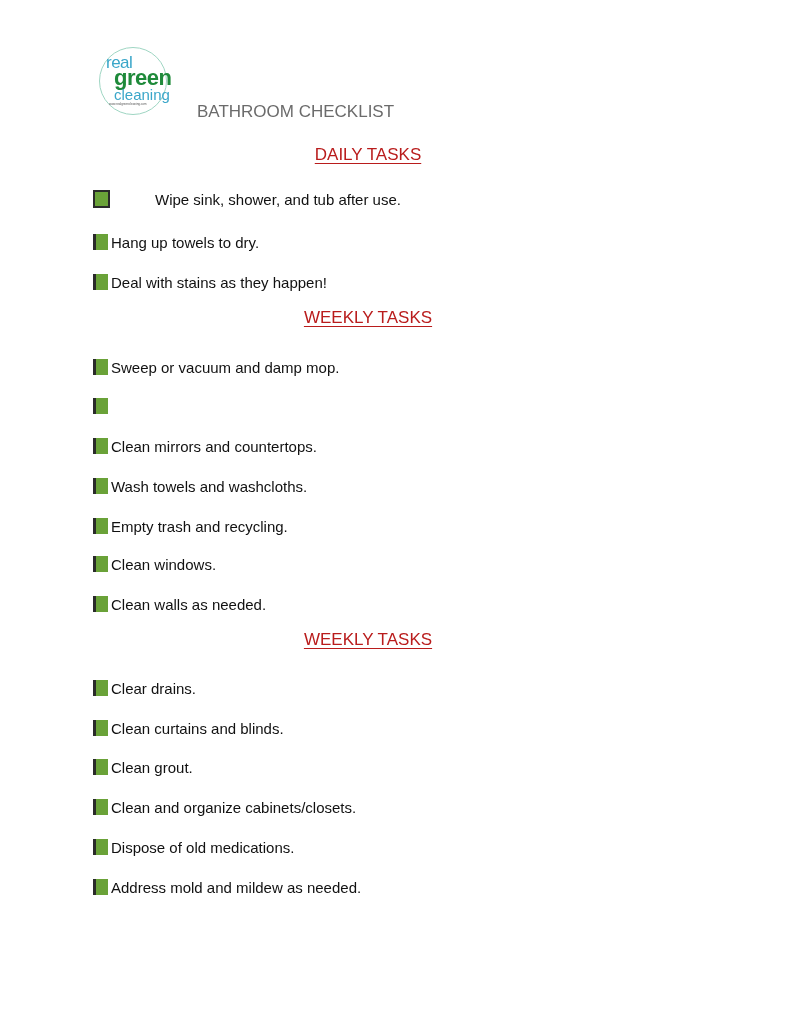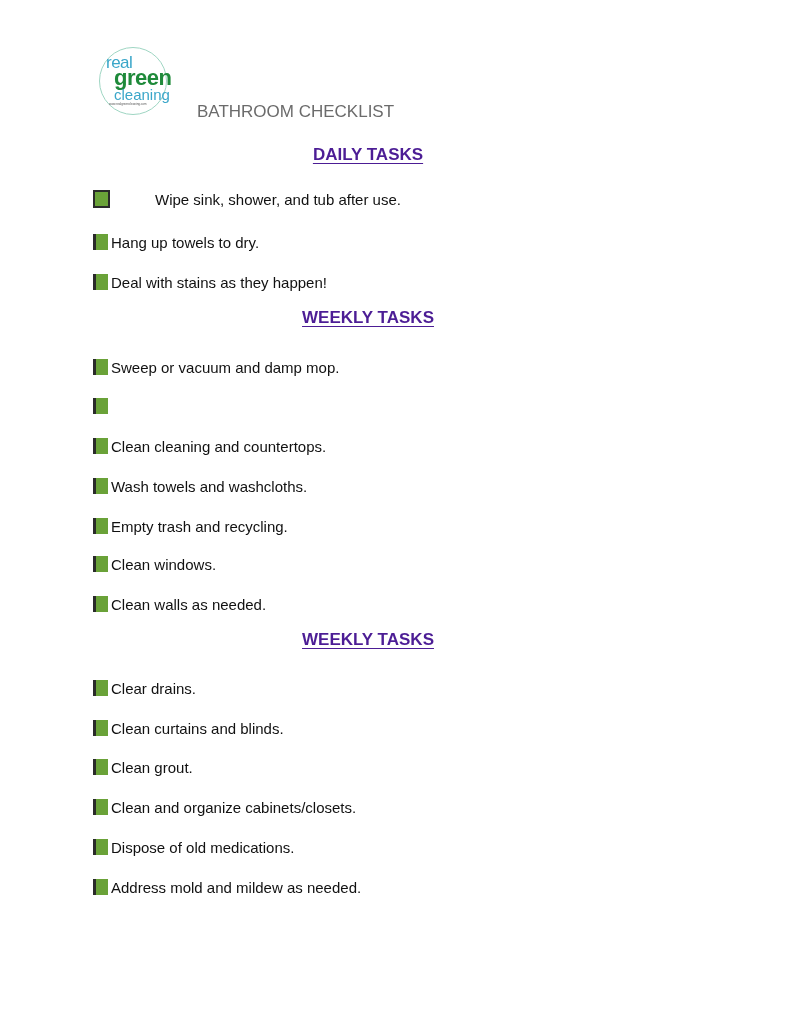--- a/index.html
+++ b/index.html
@@ -3,21 +3,21 @@
 <meta charset="utf-8">
 <style>
   html, body { margin: 0; padding: 0; background: #ffffff; }
   body { width: 790px; height: 1022px; position: relative; overflow: hidden; font-family: "Liberation Sans", sans-serif; color: #111; }
   .logo { position: absolute; left: 99px; top: 47px; width: 68px; height: 68px; border-radius: 50%; border: 1px solid #9fd6c3; box-sizing: border-box; text-align: right; }
   .logo .l1 { position: absolute; left: 6px; top: 6px; font-size: 17px; color: #3aa6c9; line-height: 17px; letter-spacing: -0.5px; }
   .logo .l2 { position: absolute; left: 14px; top: 20px; font-size: 22px; font-weight: bold; color: #1e8a3a; line-height: 20px; letter-spacing: -0.5px; }
   .logo .l3 { position: absolute; left: 14px; top: 40px; font-size: 15px; color: #3aa6c9; line-height: 13px; }
   .logo .l4 { position: absolute; left: 9px; top: 54px; font-size: 3px; color: #555; line-height: 4px; }
   .doc-title { position: absolute; left: 173px; top: 102px; font-size: 17px; color: #6b6b6b; margin-left: 24px; }
-  .section-title { position: absolute; left: 0; width: 736px; text-align: center; font-size: 17px; color: #4c1d95; font-weight: bold; }
+  .section-title { position: absolute; left: 0; width: 736px; text-align: center; font-size: 17px; color: #b91c1c; }
   .section-title span { text-decoration: underline; text-underline-offset: 3px; }
   .item { position: absolute; left: 93px; height: 20px; display: flex; align-items: center; font-size: 15px; }
   .cb { width: 15px; height: 16px; background: #6aa238; border-left: 3px solid #2a2a2a; box-sizing: border-box; flex: none; }
   .cb.first { width: 17px; height: 18px; border: 2px solid #2a2a2a; }
   .item .txt { margin-left: 3px; }
   .item.first .txt { margin-left: 45px; }
 </style>
 </head>
 <body>
 
@@ -46,21 +46,21 @@
 <div class="section-title" style="top:308px"><span>WEEKLY TASKS</span></div>
 <div class="item" style="top:357px">
     <div class="cb"></div>
     <span class="txt">Sweep or vacuum and damp mop.</span>
   </div>
 <div class="item" style="top:396px">
     <div class="cb"></div>
   </div>
 <div class="item" style="top:436px">
     <div class="cb"></div>
-    <span class="txt">Clean cleaning and countertops.</span>
+    <span class="txt">Clean mirrors and countertops.</span>
   </div>
 <div class="item" style="top:476px">
     <div class="cb"></div>
     <span class="txt">Wash towels and washcloths.</span>
   </div>
 <div class="item" style="top:516px">
     <div class="cb"></div>
     <span class="txt">Empty trash and recycling.</span>
   </div>
 <div class="item" style="top:554px">

